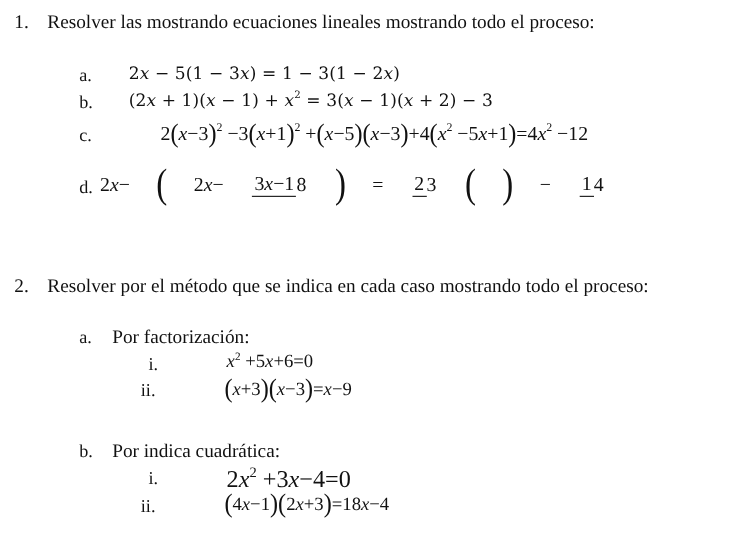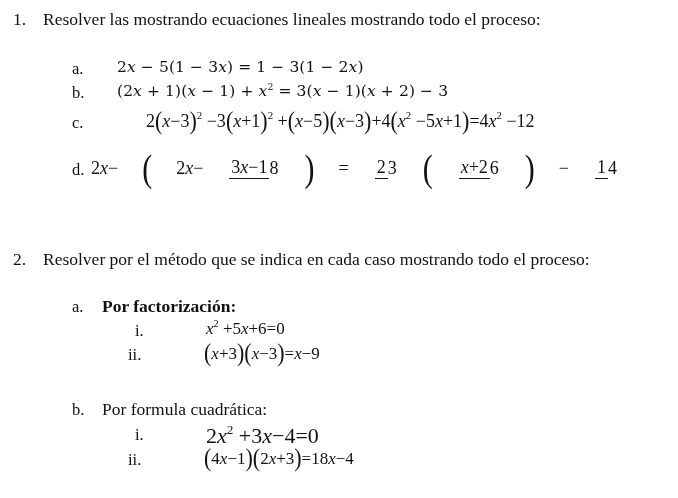--- a/index.html
+++ b/index.html
@@ -46,44 +46,40 @@
       <span class="n">3<i>x</i>−1</span>
       <span class="d">8</span>
     </span>
   <span class="big-paren">)</span>
   <span>=</span>
   <span class="frac">
       <span class="n">2</span>
       <span class="d">3</span>
     </span>
   <span class="big-paren">(</span>
-  <span class="frac">
-      <span class="n"><i>x</i>+2</span>
-      <span class="d">6</span>
-    </span>
   <span class="big-paren">)</span>
   <span>−</span>
   <span class="frac">
       <span class="n">1</span>
       <span class="d">4</span>
     </span>
 </div>
 
 <div class="abs num" style="left:13px; top:249px;">2.</div>
 <div class="abs heading" style="left:43px; top:249px;">Resolver por el método que se indica en cada caso mostrando todo el proceso:</div>
 
 <div class="abs label" style="left:72px; top:297px;">a.</div>
-<div class="abs heading" style="left:102px; top:296px;font-weight:bold;">Por factorización:</div>
+<div class="abs heading" style="left:102px; top:296px;">Por factorización:</div>
 
 <div class="abs label" style="left:135px; top:321px;">i.</div>
 <div class="abs eq-times" style="left:162px; top:319px; font-size:17px;"><i>x</i><sup>2</sup> +5<i>x</i>+6=0</div>
 
 <div class="abs label" style="left:128px; top:345px;">ii.</div>
 <div class="abs eq-times" style="left:160px; top:342px; font-size:17px;"><span class="mid-paren">(</span><i>x</i>+3<span class="mid-paren">)(</span><i>x</i>−3<span class="mid-paren">)</span>=<i>x</i>−9</div>
 
 <div class="abs label" style="left:72px; top:400px;">b.</div>
-<div class="abs heading" style="left:102px; top:399px;">Por formula cuadrática:</div>
+<div class="abs heading" style="left:102px; top:399px;">Por indica cuadrática:</div>
 
 <div class="abs label" style="left:135px; top:425px;">i.</div>
 <div class="abs eq-times" style="left:162px; top:423px; font-size:22px;">2<i>x</i><sup>2</sup> +3<i>x</i>−4=0</div>
 
 <div class="abs label" style="left:128px; top:450px;">ii.</div>
 <div class="abs eq-times" style="left:160px; top:447px; font-size:17px;"><span class="mid-paren">(</span>4<i>x</i>−1<span class="mid-paren">)(</span>2<i>x</i>+3<span class="mid-paren">)</span>=18<i>x</i>−4</div>
 
 </body></html>

